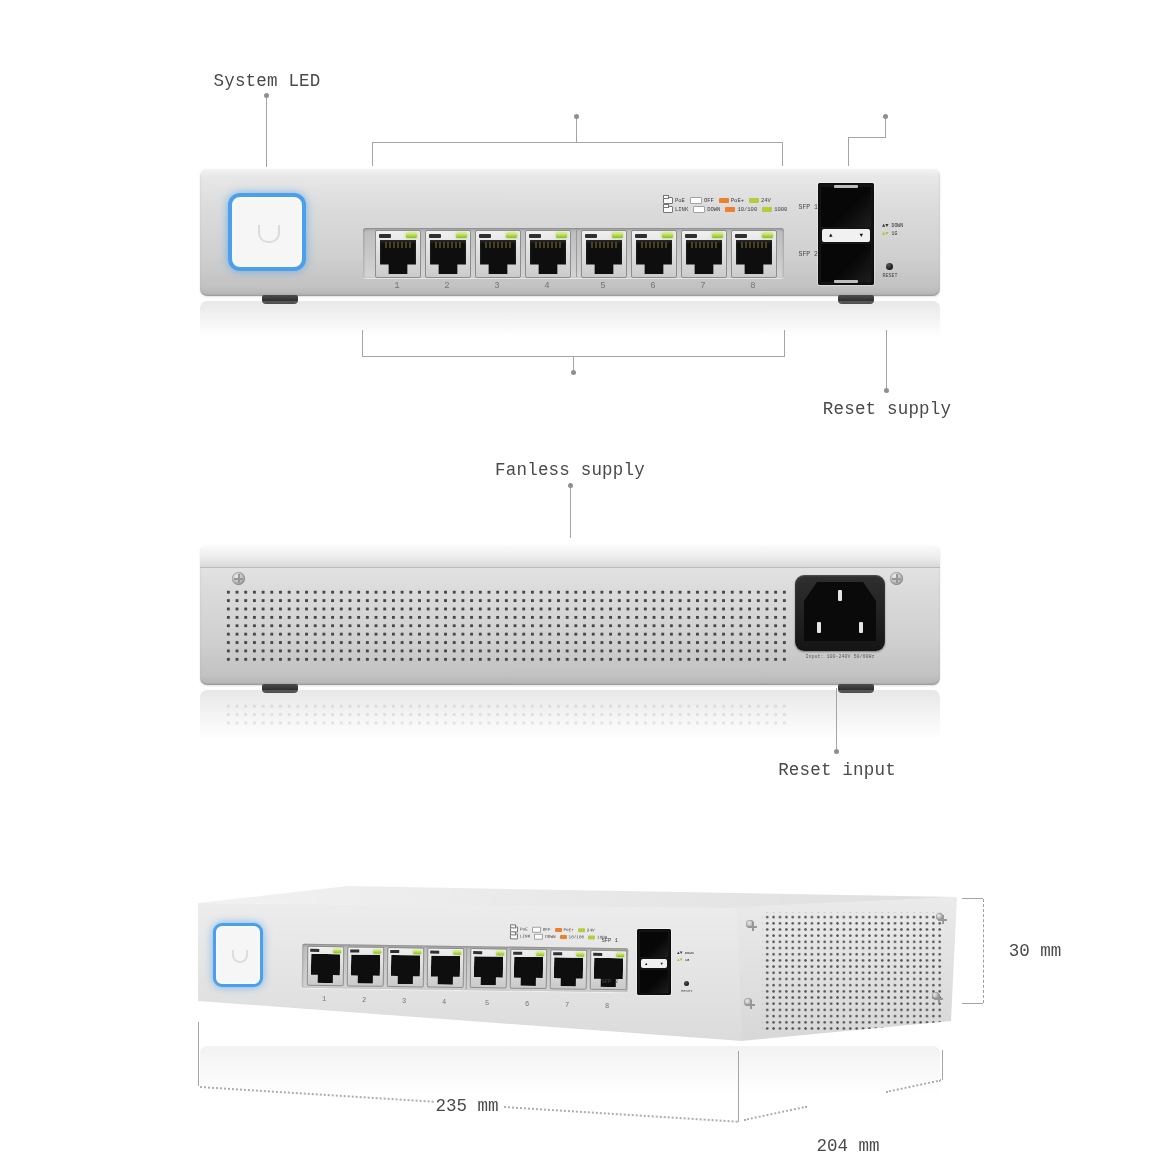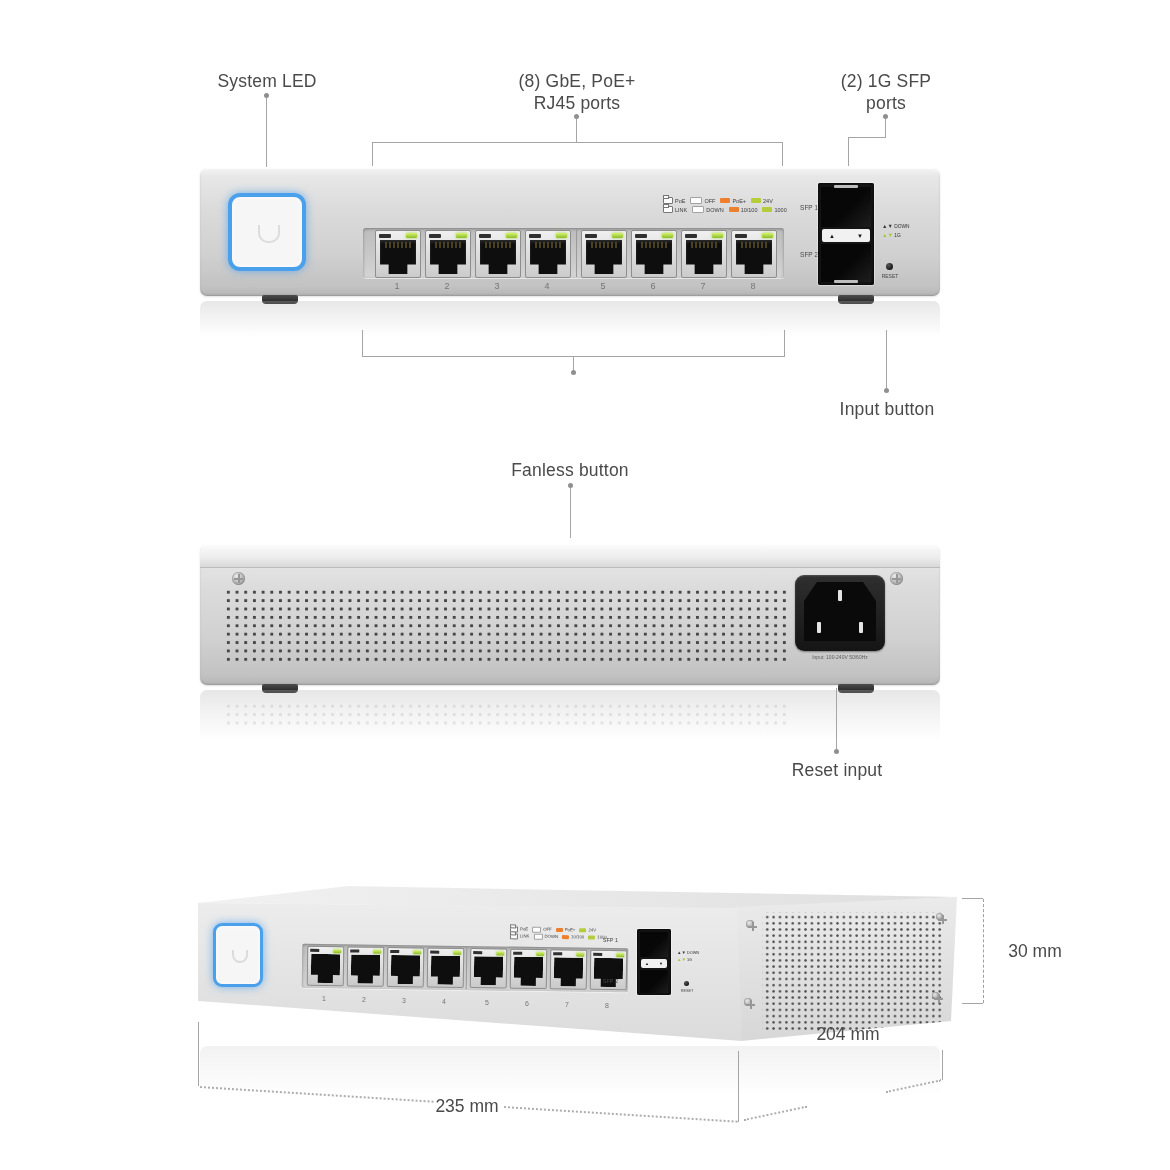--- a/index.html
+++ b/index.html
@@ -1,17 +1,17 @@
 <!DOCTYPE html>
 <html><head>
 <meta charset="utf-8">
 <style>
   html,body{margin:0;padding:0;background:#fff;}
   .canvas{position:relative;width:1170px;height:1170px;background:#ffffff;overflow:hidden;
-          font-family:Liberation Sans, sans-serif;color:#474747;}
+          font-family:Liberation Mono, monospace;color:#474747;}
   .abs{position:absolute;}
   
   .callout{position:absolute;font-size:17.5px;line-height:22px;text-align:center;color:#4a4a4a;letter-spacing:.2px;}
   .cline{position:absolute;background:#a5a5a5;}
   .vline{width:1px;}
   .hline{height:1px;}
   .cdot{position:absolute;width:5px;height:5px;border-radius:50%;background:#8f8f8f;}
   
   .device{position:absolute;border-radius:7px;
     background:linear-gradient(180deg,#f4f4f4 0%,#e7e7e7 7%,#dbdbdb 32%,#d0d0d0 68%,#c2c2c2 93%,#b5b5b5 100%);
@@ -99,28 +99,20 @@
     background:linear-gradient(180deg,rgba(182,182,182,.32),rgba(255,255,255,0) 85%);}
 </style>
 </head>
 <body>
 
 <div class="canvas">
 
   <div class="callout" style="left:177px;top:70px;width:180px;">
     <span>System LED</span>
   </div>
-  <div class="callout" style="left:487px;top:70px;width:180px;">
-    <div>(8) GbE, PoE+</div>
-    <div>RJ45 ports</div>
-  </div>
-  <div class="callout" style="left:796px;top:70px;width:180px;">
-    <div>(2) 1G SFP</div>
-    <div>ports</div>
-  </div>
 
   <div class="cdot" style="left:264px;top:93px;"></div>
   <div class="cline vline" style="left:266px;top:98px;height:69px;"></div>
 
   <div class="cdot" style="left:574px;top:114px;"></div>
   <div class="cline vline" style="left:576px;top:119px;height:24px;"></div>
   <div class="cline hline" style="left:372px;top:142px;width:411px;"></div>
   <div class="cline vline" style="left:372px;top:142px;height:24px;"></div>
   <div class="cline vline" style="left:782px;top:142px;height:24px;"></div>
 
@@ -257,25 +249,25 @@
   <div class="reflect" style="left:200px;top:301px;width:740px;height:42px;"></div>
 
   <div class="cline vline" style="left:362px;top:330px;height:26px;"></div>
   <div class="cline vline" style="left:784px;top:330px;height:26px;"></div>
   <div class="cline hline" style="left:362px;top:356px;width:423px;"></div>
   <div class="cline vline" style="left:573px;top:356px;height:14px;"></div>
   <div class="cdot" style="left:571px;top:370px;"></div>
   <div class="cline vline" style="left:886px;top:330px;height:58px;"></div>
   <div class="cdot" style="left:884px;top:388px;"></div>
   <div class="callout" style="left:797px;top:398px;width:180px;">
-    <span>Input button</span>
+    <span>Reset supply</span>
   </div>
 
   <div class="callout" style="left:480px;top:459px;width:180px;">
-    <span>Fanless button</span>
+    <span>Fanless supply</span>
   </div>
   <div class="cdot" style="left:568px;top:483px;"></div>
   <div class="cline vline" style="left:570px;top:488px;height:50px;"></div>
 
   <div class="device" style="left:200px;top:545px;width:740px;height:140px;">
     <div class="bevel"></div>
     <div class="screw" style="left:32px;top:27px;"></div>
     <div class="screw" style="left:690px;top:27px;"></div>
     <div class="vents" style="left:22px;top:41px;width:564px;height:76px;"></div>
     <div class="inlet" style="left:595px;top:30px;">
@@ -433,17 +425,17 @@
   <div class="cline hline" style="left:962px;top:1003px;width:21px;"></div>
   <div class="dimlabel" style="left:1000px;top:941px;width:70px;">30 mm</div>
 
   <div class="cline vline" style="left:198px;top:1022px;height:64px;"></div>
   <div class="dotline" style="left:200px;top:1086px;width:234px;transform:rotate(3.6deg);"></div>
   <div class="dimlabel" style="left:432px;top:1096px;width:70px;">235 mm</div>
   <div class="dotline" style="left:504px;top:1106px;width:234px;transform:rotate(3.6deg);"></div>
   <div class="cline vline" style="left:738px;top:1051px;height:71px;"></div>
 
   <div class="dotline" style="left:744px;top:1119px;width:64px;transform:rotate(-12deg);"></div>
-  <div class="dimlabel" style="left:812px;top:1024px;width:72px;">204 mm</div>
+  <div class="dimlabel" style="left:812px;top:1136px;width:72px;">204 mm</div>
   <div class="dotline" style="left:886px;top:1091px;width:56px;transform:rotate(-12deg);"></div>
   <div class="cline vline" style="left:942px;top:1050px;height:30px;"></div>
 
 </div>
 
 </body></html>

